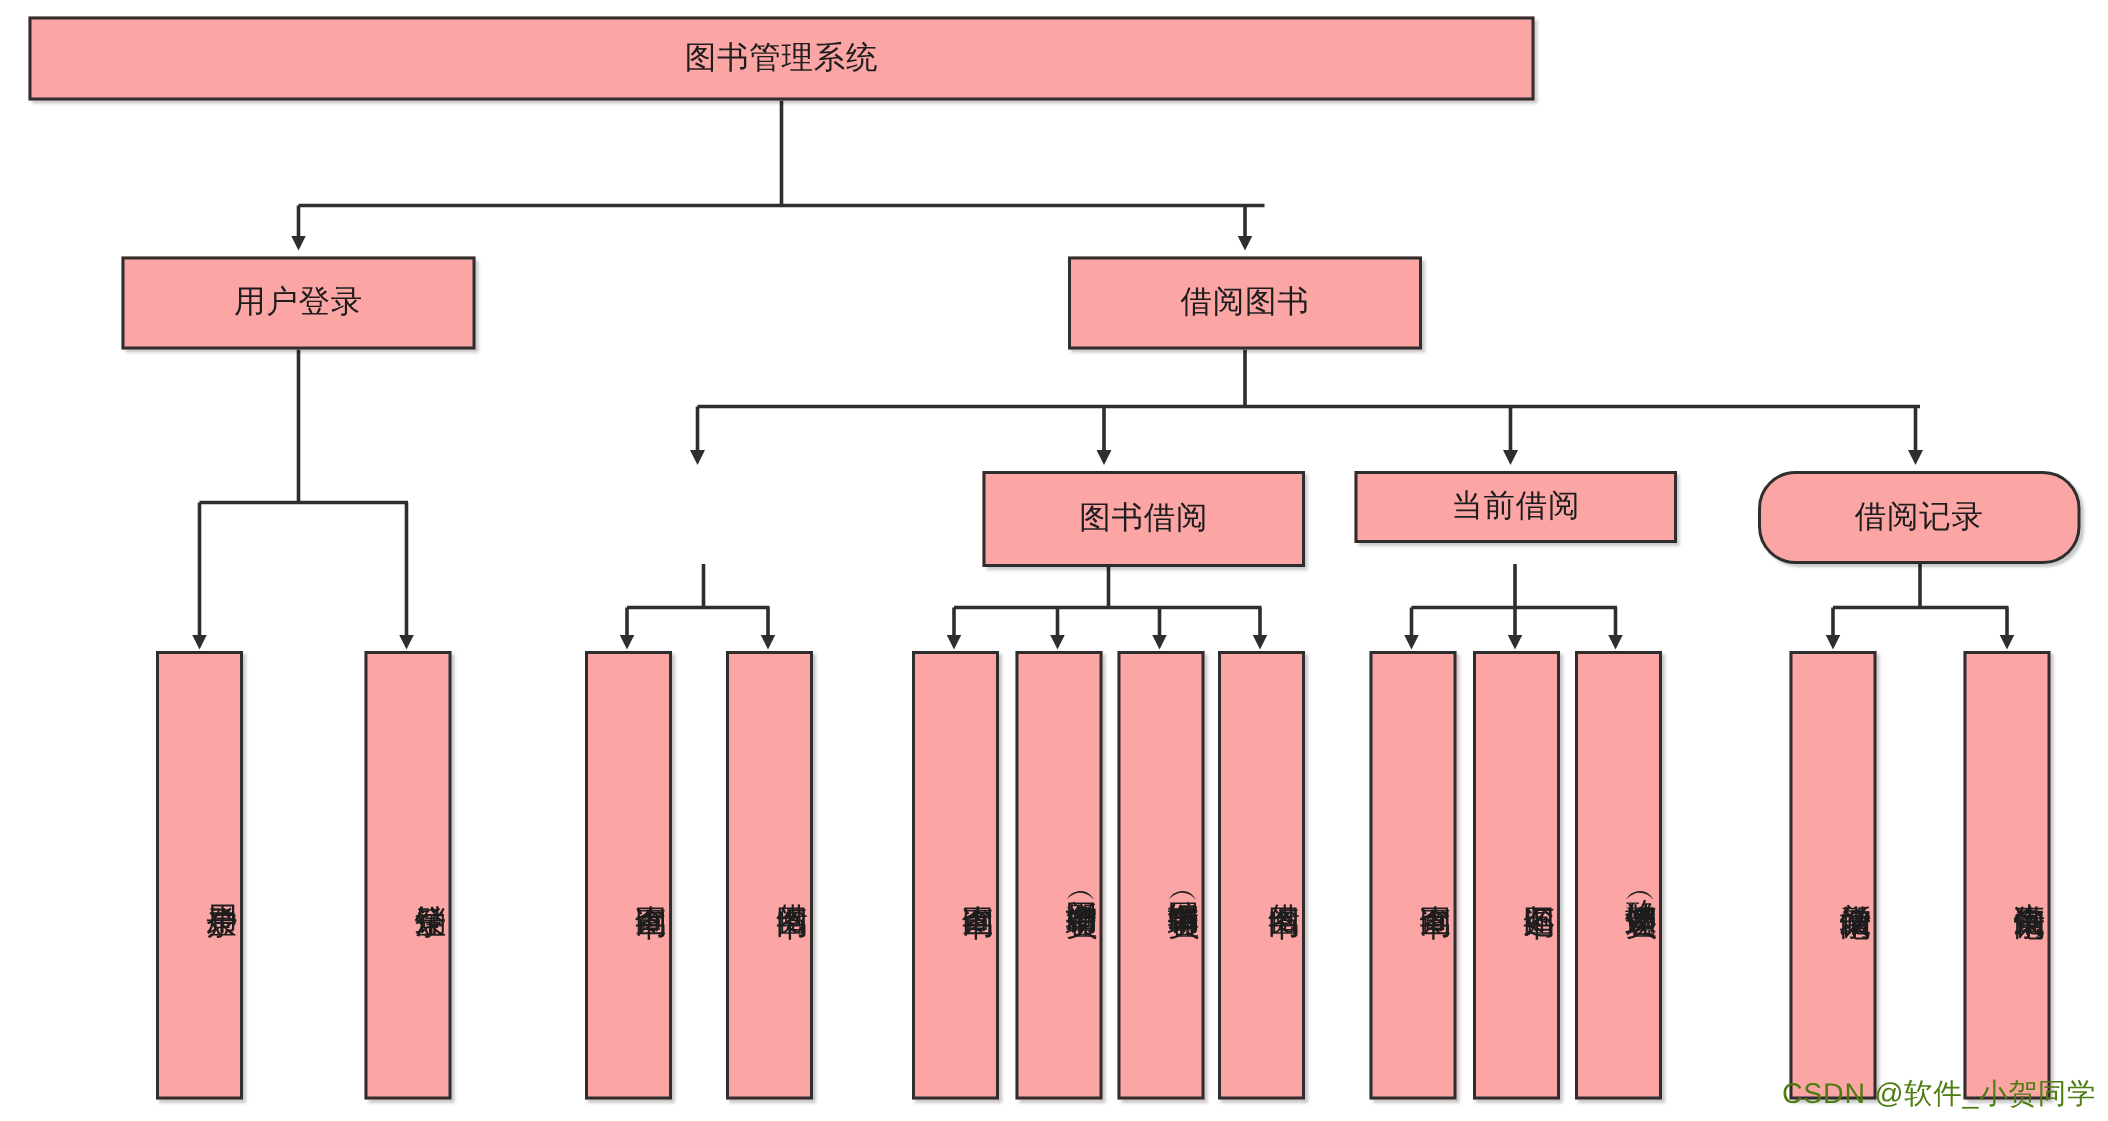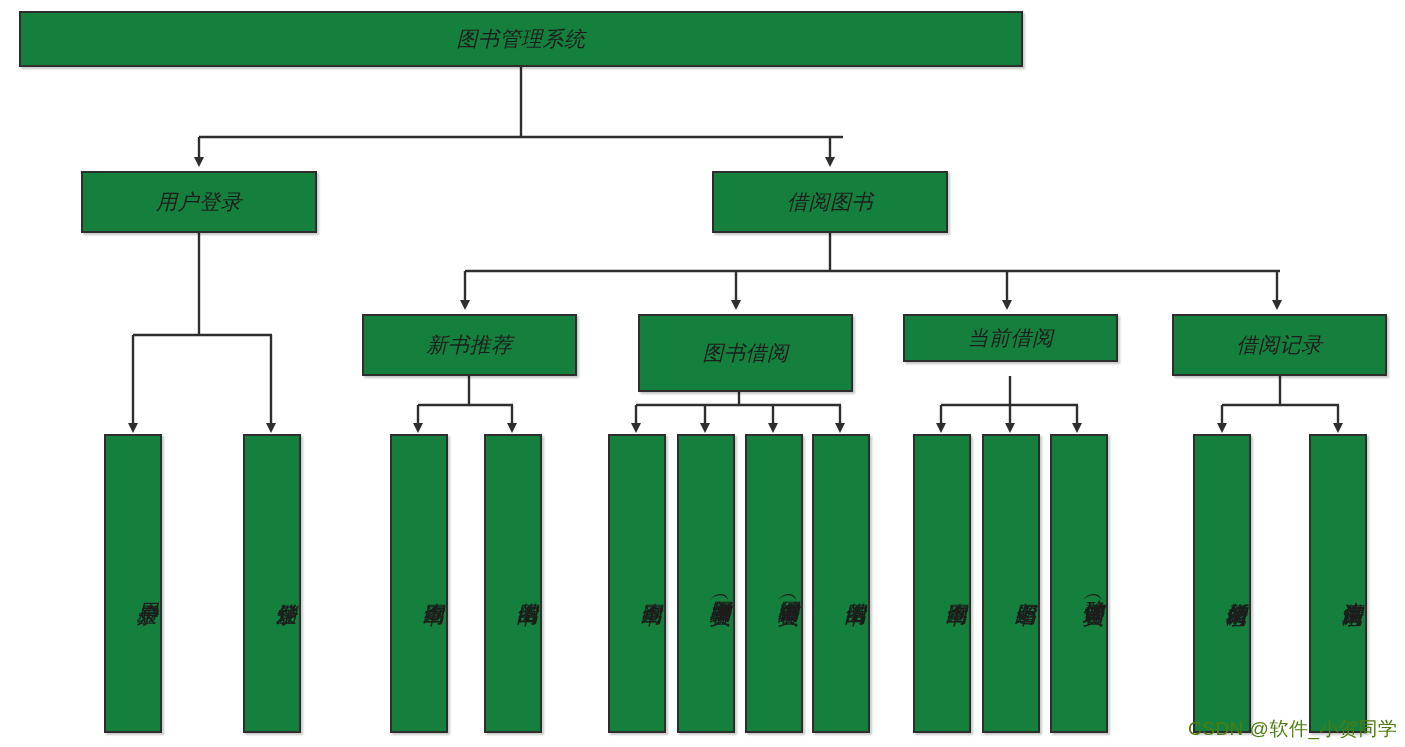--- a/index.html
+++ b/index.html
@@ -19,28 +19,27 @@
     position: absolute;
     left: 0;
     top: 0;
     width: 1405px;
     height: 747px;
     pointer-events: none;
   }
   .node {
     position: absolute;
     box-sizing: border-box;
-    background: #15803d;
+    background: #fca5a5;
     border: 2px solid #2e2e2e;
     box-shadow: 2px 2px 2px rgba(0,0,0,0.22);
     display: flex;
     align-items: center;
     justify-content: center;
     color: #1d1d1d;
-    font-style: italic;
   }
   .node.h {
     font-size: 21px;
     letter-spacing: 0.5px;
     line-height: 1.1;
   }
   .node.v {
     writing-mode: vertical-rl;
     text-orientation: upright;
     font-size: 21px;
@@ -123,30 +122,27 @@
     <span>图书管理系统</span>
   </div>
 
   <div class="node h" style="left:81px; top:171px; width:236px; height:62px;">
     <span>用户登录</span>
   </div>
   <div class="node h" style="left:712px; top:171px; width:236px; height:62px;">
     <span>借阅图书</span>
   </div>
 
-  <div class="node h" style="left:362px; top:314px; width:215px; height:62px;">
-    <span>新书推荐</span>
-  </div>
-  <div class="node h" style="left:638px; top:314px; width:215px; height:78px;">
+  <div class="node h" style="left:655px; top:314px; width:215px; height:64px;">
     <span>图书借阅</span>
   </div>
   <div class="node h" style="left:903px; top:314px; width:215px; height:48px;">
     <span>当前借阅</span>
   </div>
-  <div class="node h" style="left:1172px; top:314px; width:215px; height:62px;">
+  <div class="node h" style="left:1172px; top:314px; width:215px; height:62px;border-radius:25px;">
     <span>借阅记录</span>
   </div>
 
   <div class="node v" style="left:104px; top:434px; width:58px; height:299px;">
     <span class="vtext">用户登录</span>
   </div>
   <div class="node v" style="left:243px; top:434px; width:58px; height:299px;">
     <span class="vtext">注销登录</span>
   </div>
 

